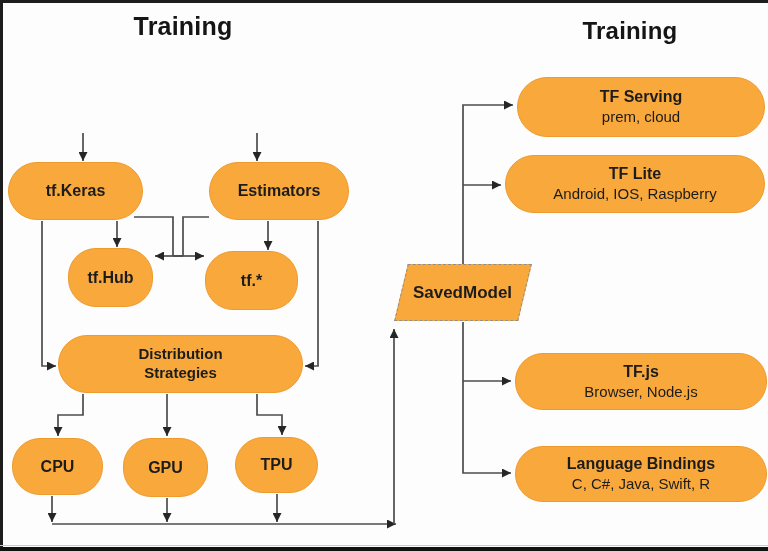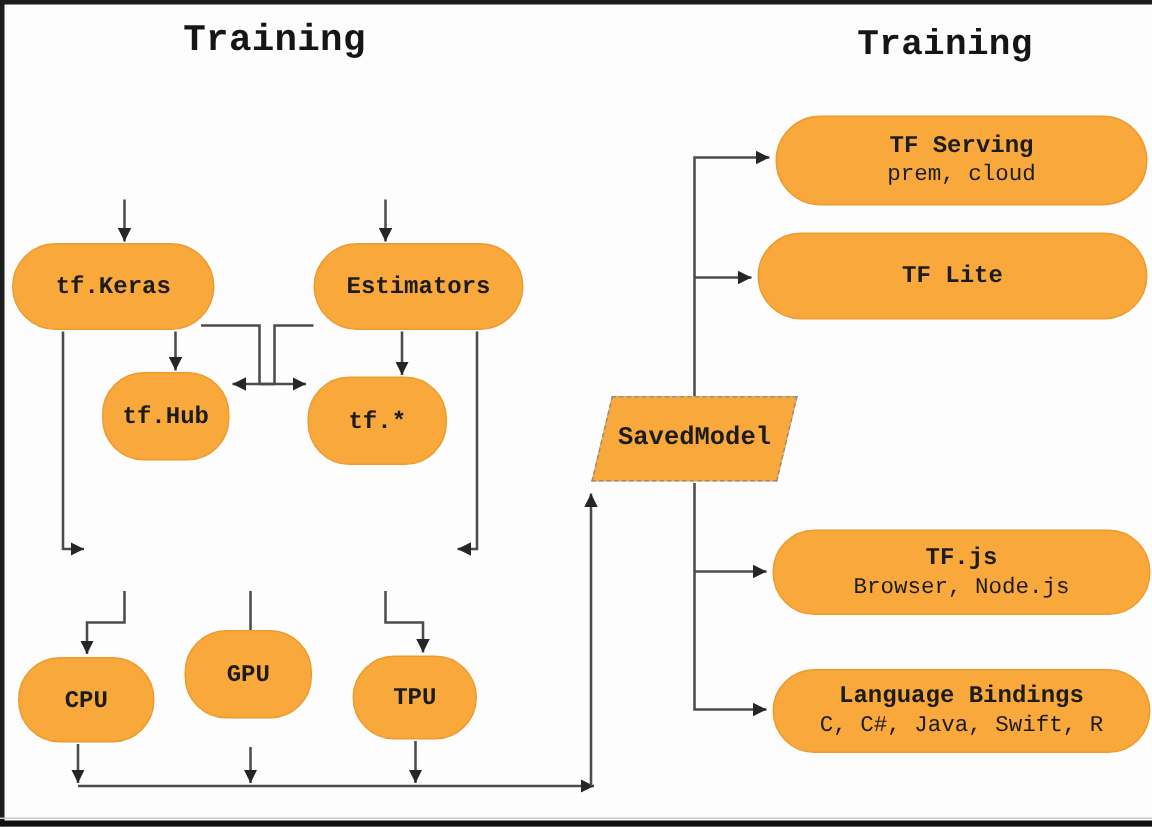--- a/index.html
+++ b/index.html
@@ -1,18 +1,18 @@
 <!DOCTYPE html>
 <html style="--node-fill: #f9a83c; --node-edge: #ee9b2d; --line-color: #4c4c4c; --arrow-fill: #262626; --text-color: #1c1c1c;"><head>
 <meta charset="utf-8">
 <style>
   html,body{margin:0;padding:0;background:#000;}
   #canvas{
     position:relative;width:768px;height:551px;background:#fdfdfd;
-    font-family:Liberation Mono, monospace;overflow:hidden;
+    font-family:Liberation Sans, sans-serif;overflow:hidden;
     color:var(--text-color,#1c1c1c);
   }
   
   .edge-top{position:absolute;left:0;top:0;width:768px;height:3px;background:#1d1d1d;}
   .edge-left{position:absolute;left:0;top:0;width:3px;height:551px;background:#1d1d1d;}
   .edge-bottom-line{position:absolute;left:0;top:545px;width:768px;height:1px;background:#c9c9c9;}
   .edge-bottom{position:absolute;left:0;top:547px;width:768px;height:4px;background:#111;}
 
   .section-title{
     position:absolute;font-weight:bold;color:#151515;text-align:center;
@@ -33,21 +33,21 @@
 
   #n-data{left:63px;top:70px;width:259px;height:62px;border-radius:31px;}
   #n-data .t{font-size:15.5px;}
   #n-keras{left:8px;top:162px;width:135px;height:58px;border-radius:29px;}
   #n-estimators{left:209px;top:162px;width:140px;height:58px;border-radius:29px;}
   #n-hub{left:68px;top:248px;width:85px;height:59px;border-radius:28px;}
   #n-tfstar{left:205px;top:251px;width:93px;height:59px;border-radius:28px;}
   #n-dist{left:58px;top:335px;width:245px;height:58px;border-radius:29px;}
   #n-dist .t{font-size:15px;width:140px;margin:0 auto;}
   #n-cpu{left:12px;top:438px;width:91px;height:57px;border-radius:28px;}
-  #n-gpu{left:123px;top:420px;width:85px;height:59px;border-radius:28px;}
+  #n-gpu{left:123px;top:438px;width:85px;height:59px;border-radius:28px;}
   #n-tpu{left:235px;top:437px;width:83px;height:56px;border-radius:28px;}
   #n-tfserving{left:517px;top:77px;width:248px;height:60px;border-radius:30px;}
   #n-tflite{left:505px;top:155px;width:260px;height:58px;border-radius:29px;}
   #n-tfjs{left:515px;top:353px;width:252px;height:57px;border-radius:28px;}
   #n-langbind{left:515px;top:446px;width:252px;height:56px;border-radius:28px;}
 
   #n-savedmodel{
     position:absolute;left:401px;top:264px;width:124px;height:57px;
     background:var(--node-fill,#f9a83c);
     transform:skewX(-13.5deg);
@@ -108,20 +108,23 @@
   </div>
 
   <div class="node" id="n-hub">
     <div class="t">tf.Hub</div>
   </div>
 
   <div class="node" id="n-tfstar">
     <div class="t">tf.*</div>
   </div>
 
+  <div class="node" id="n-dist">
+    <div class="t">Distribution Strategies</div>
+  </div>
 
   <div class="node" id="n-cpu">
     <div class="t">CPU</div>
   </div>
 
   <div class="node" id="n-gpu">
     <div class="t">GPU</div>
   </div>
 
   <div class="node" id="n-tpu">
@@ -132,20 +135,21 @@
     <div class="t">SavedModel</div>
   </div>
 
   <div class="node" id="n-tfserving">
     <div class="t">TF Serving</div>
     <div class="s">prem, cloud</div>
   </div>
 
   <div class="node" id="n-tflite">
     <div class="t">TF Lite</div>
+    <div class="s">Android, IOS, Raspberry</div>
   </div>
 
   <div class="node" id="n-tfjs">
     <div class="t">TF.js</div>
     <div class="s">Browser, Node.js</div>
   </div>
 
   <div class="node" id="n-langbind">
     <div class="t">Language Bindings</div>
     <div class="s">C, C#, Java, Swift, R</div>

